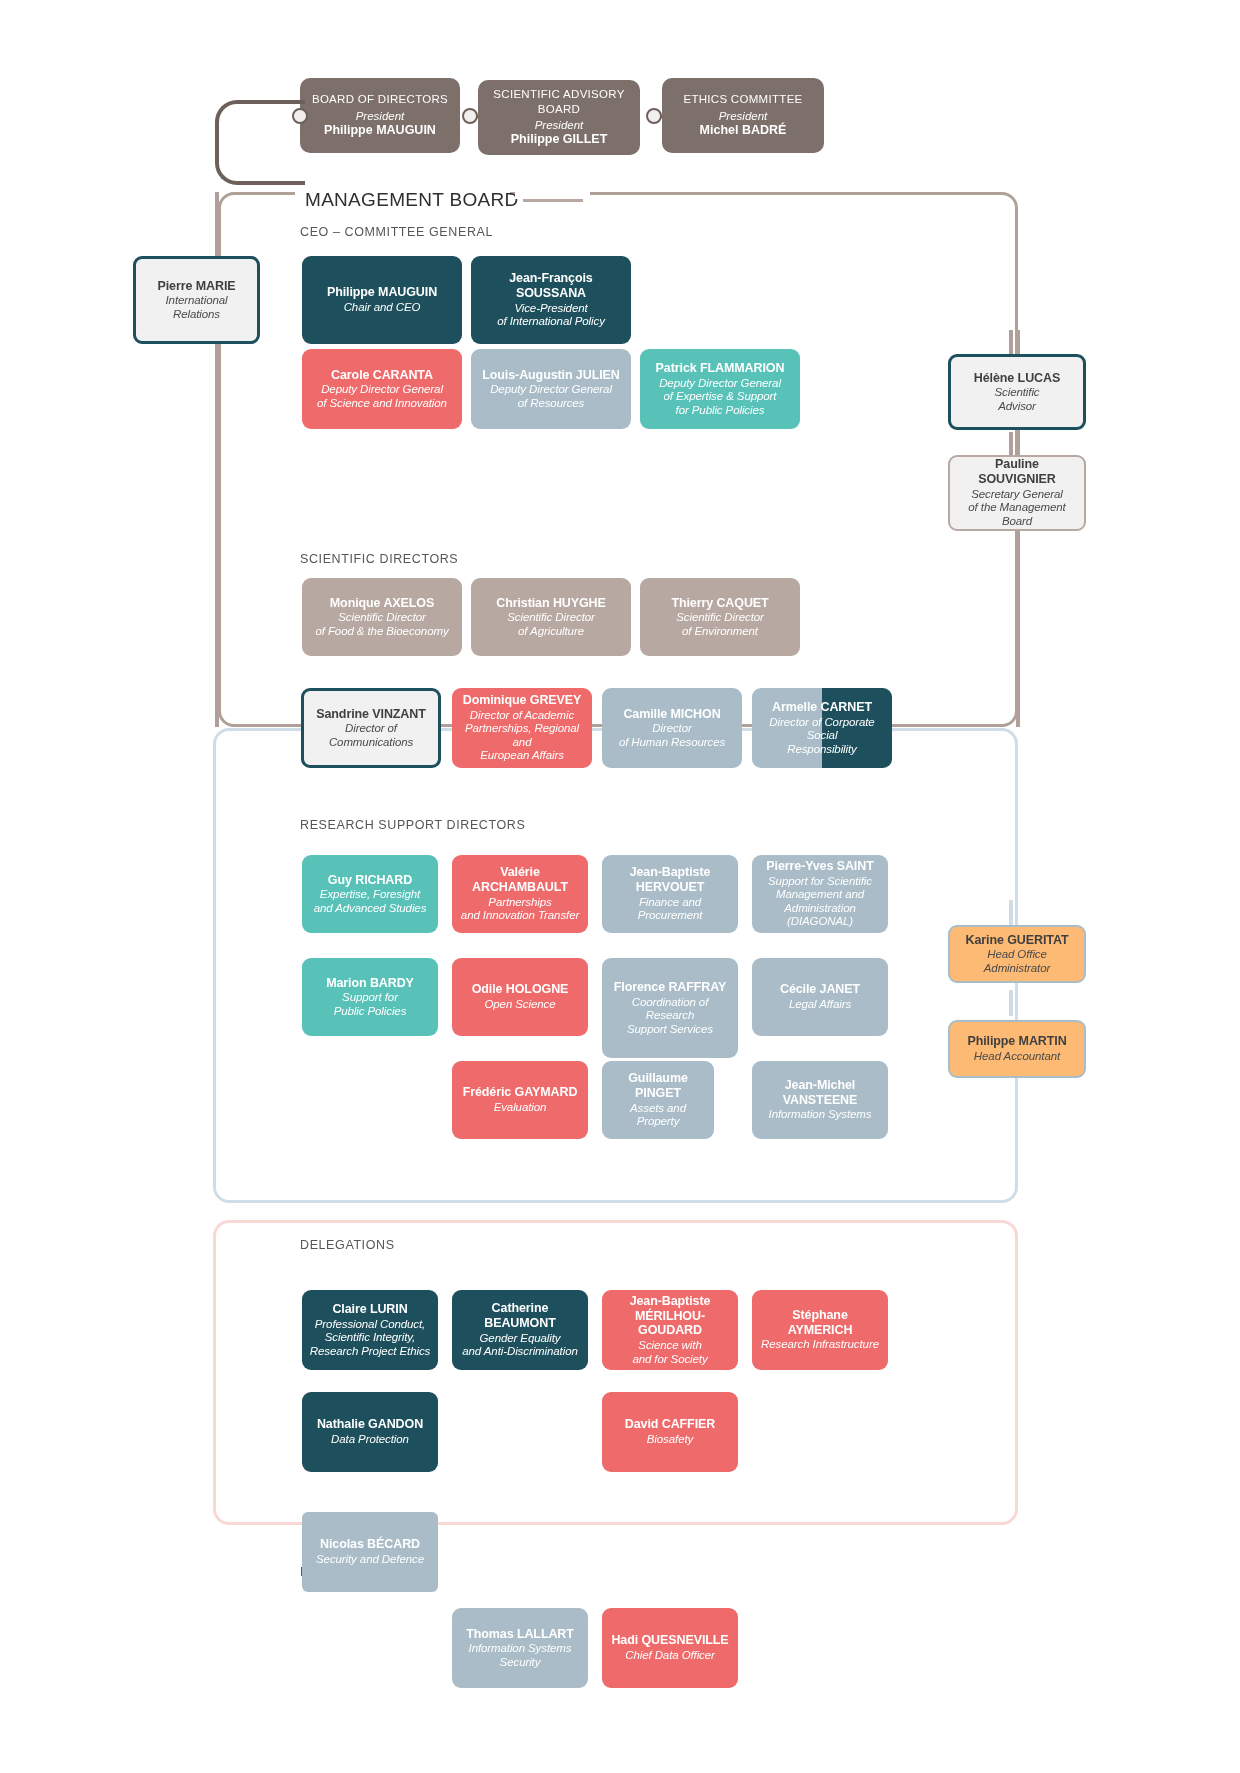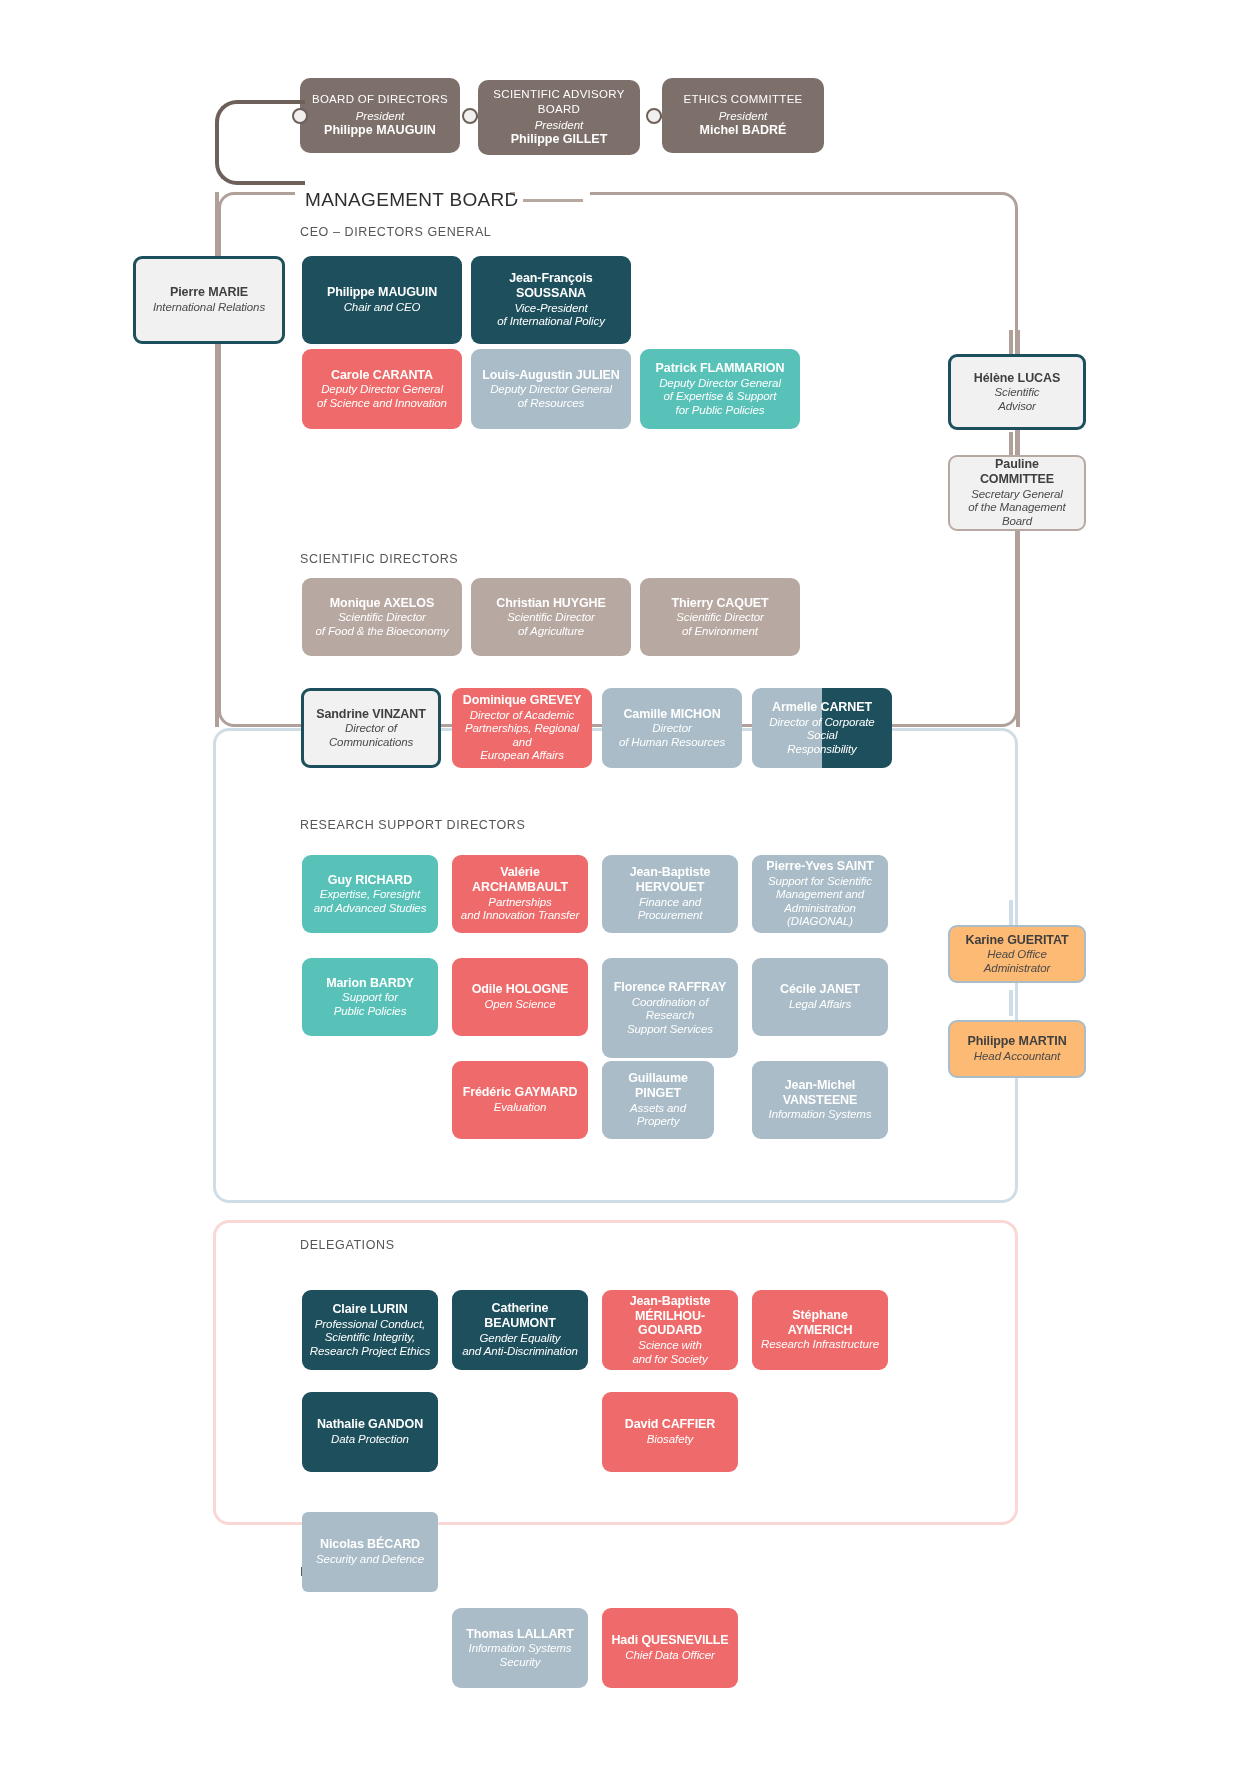--- a/index.html
+++ b/index.html
@@ -138,23 +138,23 @@
   <div class="mb-title" style="left:305px;top:189px;">MANAGEMENT BOARD</div>
   <div class="mb-rule" style="left:523px;top:199px;width:60px;"></div>
   <div class="mb-mask" style="left:515px;top:187px;width:75px;height:12px;"></div>
 
   <div class="stroke" style="left:215px;top:192px;width:4px;height:535px;"></div>
 
   <div class="stroke" style="left:1016px;top:330px;width:4px;height:397px;"></div>
   <div class="stroke" style="left:1009px;top:330px;width:4px;height:26px;"></div>
   <div class="stroke" style="left:1009px;top:432px;width:4px;height:24px;"></div>
 
-  <div class="sec-label" style="left:300px;top:225px;">CEO  –  DIRECTORS GENERAL</div>
-
-  <div class="card c-out-teal" style="left:133px;top:256px;width:152px;height:88px;">
+  <div class="sec-label" style="left:300px;top:225px;">CEO  –  COMMITTEE GENERAL</div>
+
+  <div class="card c-out-teal" style="left:133px;top:256px;width:127px;height:88px;">
     <span class="nm">Pierre MARIE</span>
     <span class="rl">International Relations</span>
   </div>
 
   <div class="card c-teal" style="left:302px;top:256px;width:160px;height:88px;">
     <span class="nm">Philippe MAUGUIN</span>
     <span class="rl">Chair and CEO</span>
   </div>
   <div class="card c-teal" style="left:471px;top:256px;width:160px;height:88px;">
     <span class="nm">Jean-François SOUSSANA</span>
@@ -178,21 +178,21 @@
 of Expertise &amp; Support
 for Public Policies</span>
   </div>
 
   <div class="card c-out-teal" style="left:948px;top:354px;width:138px;height:76px;">
     <span class="nm">Hélène LUCAS</span>
     <span class="rl">Scientific
 Advisor</span>
   </div>
   <div class="card c-out-taupe" style="left:948px;top:455px;width:138px;height:76px;">
-    <span class="nm">Pauline COMMITTEE</span>
+    <span class="nm">Pauline SOUVIGNIER</span>
     <span class="rl">Secretary General
 of the Management Board</span>
   </div>
 
   <div class="sec-label" style="left:300px;top:552px;">SCIENTIFIC DIRECTORS</div>
 
   <div class="card c-taupe" style="left:302px;top:578px;width:160px;height:78px;">
     <span class="nm">Monique AXELOS</span>
     <span class="rl">Scientific Director
 of Food  &amp; the Bioeconomy</span>

